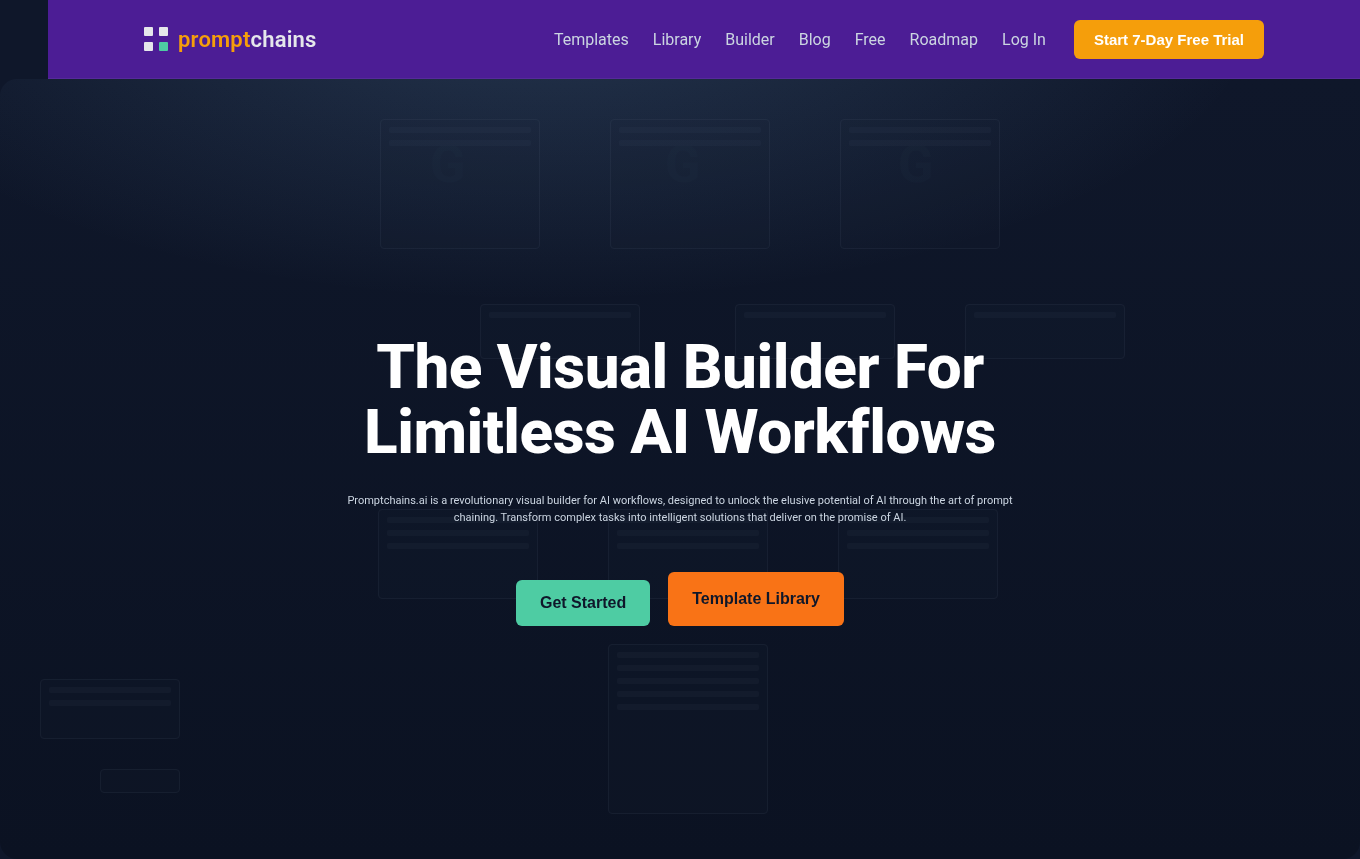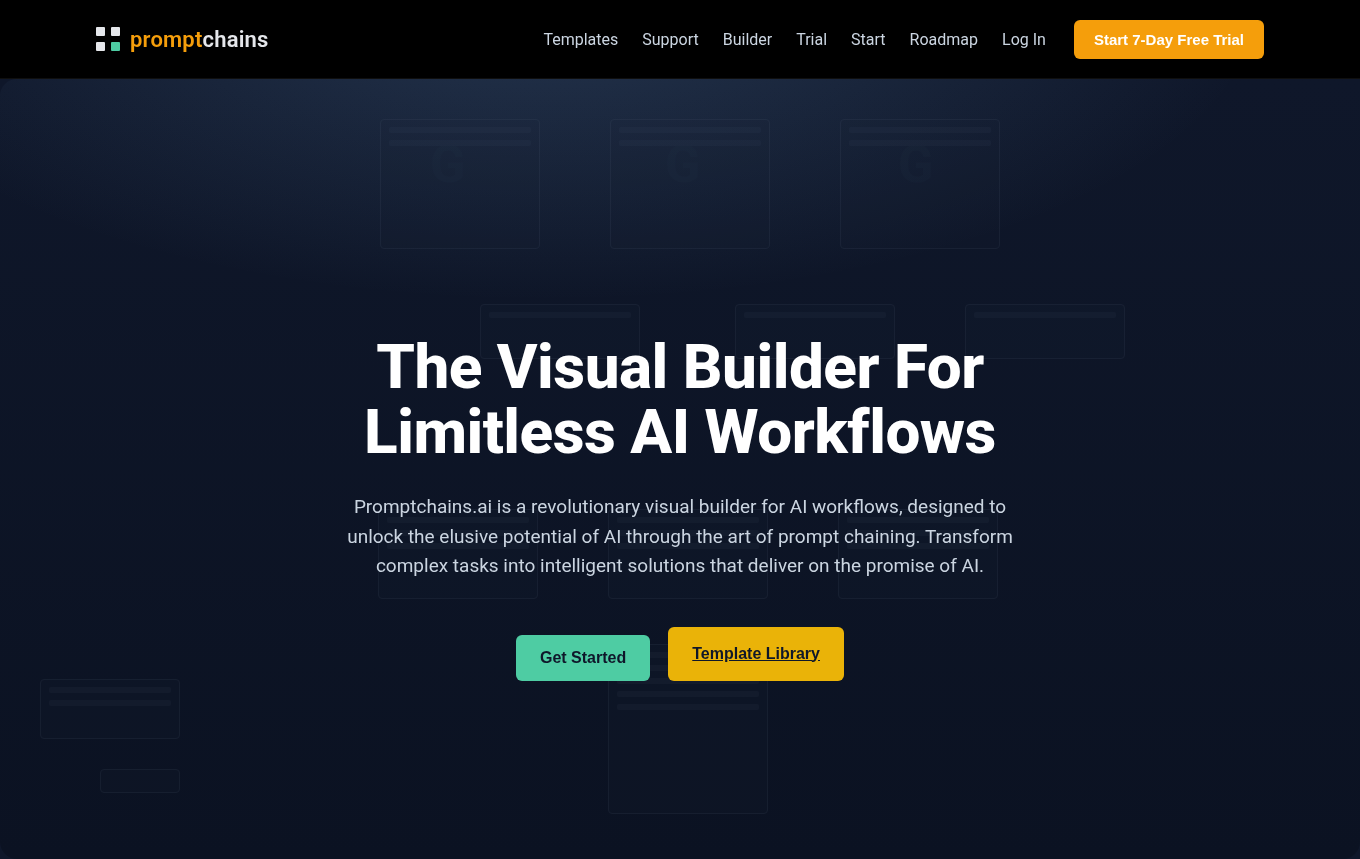--- a/index.html
+++ b/index.html
@@ -12,23 +12,24 @@
   }
 
   
   .header {
     height: 79px;
     display: flex;
     align-items: center;
     justify-content: space-between;
     padding: 0 96px;
     border-bottom: 1px solid rgba(255,255,255,0.06);
-    background: #000000;
+    background: #4c1d95;
     position: relative;
     z-index: 10;
+    margin-left: 48px;
   }
 
   .logo {
     display: flex;
     align-items: center;
     gap: 10px;
   }
   .logo-mark {
     width: 24px; height: 24px;
     position: relative;
@@ -119,62 +120,62 @@
     line-height: 1.05;
     font-weight: 800;
     letter-spacing: -0.5px;
     max-width: 900px;
   }
 
   .hero-sub {
     margin-top: 28px;
     max-width: 700px;
     color: #cbd5e1;
-    font-size: 19px;
+    font-size: 11px;
     line-height: 1.55;
   }
 
   .hero-buttons {
     margin-top: 46px;
     display: flex;
     gap: 18px;
   }
   .btn {
     font-size: 16px;
     font-weight: 600;
     padding: 14px 24px;
     border-radius: 6px;
     border: none;
     cursor: pointer;
   }
   .btn-primary { background: #4ecca3; color: #0f172a; margin-top: 8px; }
-  .btn-secondary { background: #eab308; color: #0f172a; text-decoration: underline; }
+  .btn-secondary { background: #f97316; color: #0f172a; }
 </style>
 </head>
 <body>
 
 <header class="header">
   <div class="logo">
     <div class="logo-mark">
       <span class="sq1"></span>
         <span class="sq2"></span>
         <span class="sq3"></span>
         <span class="sq4"></span>
     </div>
     <div class="logo-text">
       <span class="p1">prompt</span><span class="p2">chains</span>
     </div>
   </div>
 
   <nav class="nav">
     <a>Templates</a>
-    <a>Support</a>
+    <a>Library</a>
     <a>Builder</a>
-    <a>Trial</a>
-    <a>Start</a>
+    <a>Blog</a>
+    <a>Free</a>
     <a>Roadmap</a>
     <a>Log In</a>
     <button class="cta-btn">Start 7-Day Free Trial</button>
   </nav>
 </header>
 
 <section class="hero">
   <div class="hero-bg"></div>
 
   <div class="bg-cards">

